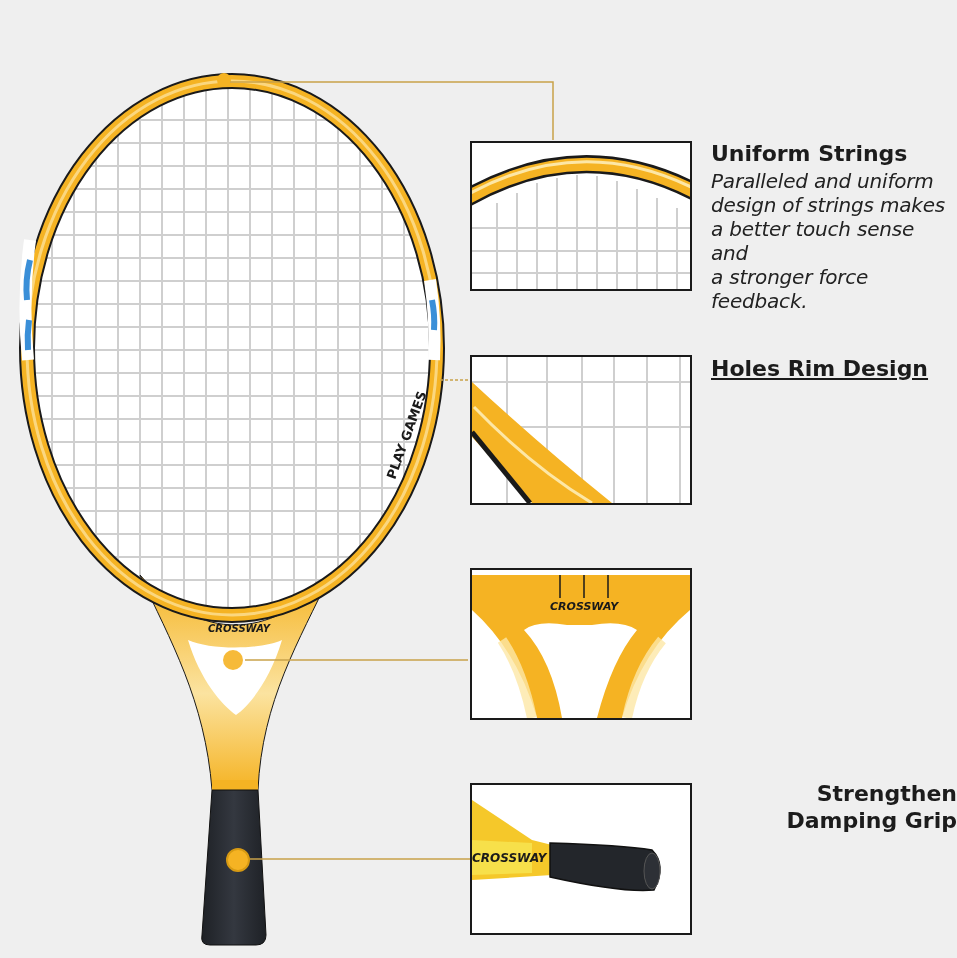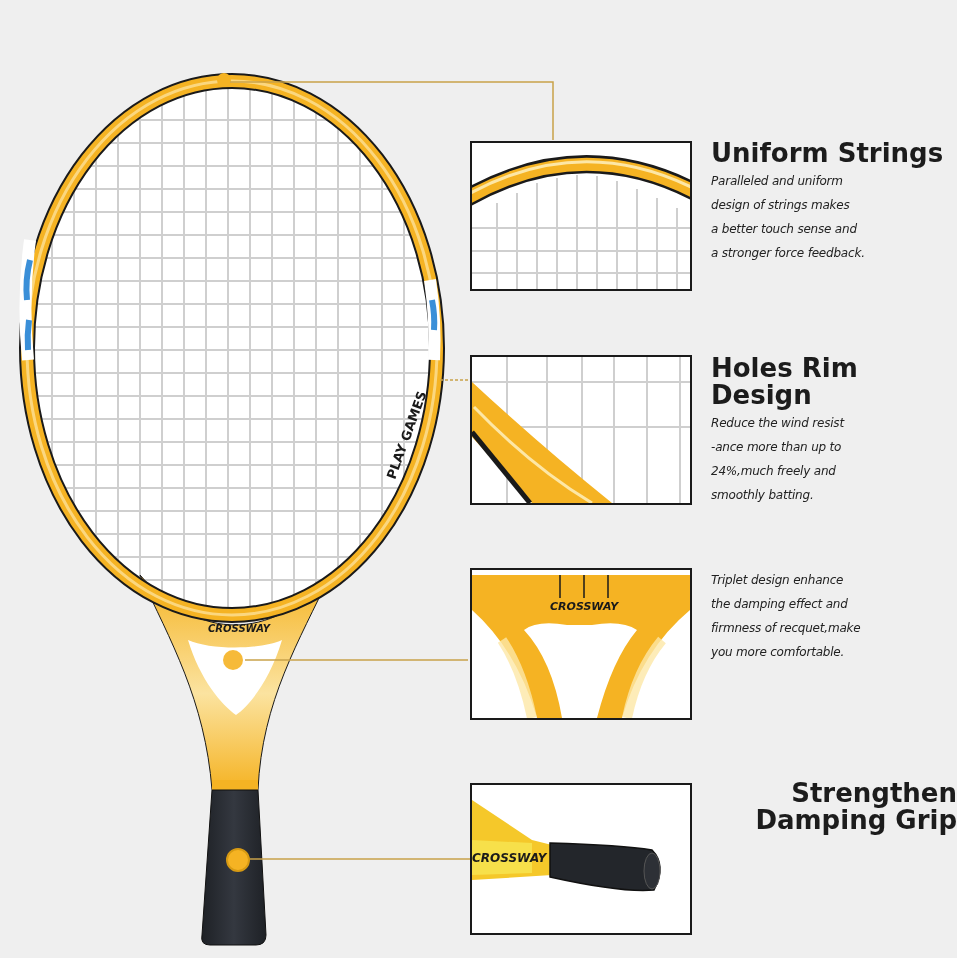--- a/index.html
+++ b/index.html
@@ -15,26 +15,26 @@
     border:2px solid #1a1a1a; background:#ffffff; overflow:hidden;
     box-sizing:border-box;
   }
   .panel svg { display:block; }
   .feature {
     position:absolute; left:711px; width:246px;
     color:#1a1a1a;
   }
   .feature-title {
     font-family:"DejaVu Sans", sans-serif;
-    font-weight:bold; font-size:26px; line-height:27px;
+    font-weight:bold; font-size:22px; line-height:27px;
     color:#1c1c1c; margin:0 0 2px 0;
   }
   .feature-desc {
     font-family:"DejaVu Sans", sans-serif;
-    font-style:italic; font-size:12px; line-height:24px;
+    font-style:italic; font-size:20px; line-height:24px;
     color:#222; white-space:pre-line; margin:0;
     letter-spacing:-0.2px;
   }
 </style>
 </head>
 <body>
 
 <svg class="racket-svg" width="957" height="958" viewBox="0 0 957 958" xmlns="http://www.w3.org/2000/svg">
   <defs>
     <clipPath id="headClip">
@@ -171,47 +171,39 @@
       <line x1="175" y1="0" x2="175" y2="146"></line>
         <line x1="208" y1="0" x2="208" y2="146"></line>
       <line x1="0" y1="25" x2="218" y2="25"></line>
         <line x1="0" y1="70" x2="218" y2="70"></line>
     </g>
     <path d="M0 25 L0 80 L60 146 L140 146 Q70 90 0 25 Z" fill="#f5b323"></path>
     <path d="M2 50 Q60 110 120 146" stroke="#fde7a6" stroke-width="3" fill="none"></path>
     <path d="M0 75 L58 146" stroke="#1a1a1a" stroke-width="5" fill="none"></path>
   </svg>
 </div>
-<div class="feature" style="top:355px;">
+<div class="feature" style="top:355px;text-decoration:underline;">
   <div class="feature-title">Holes Rim Design</div>
-  <div class="feature-desc">Reduce the wind resist
--ance more than up to
-24%,much freely and
-smoothly batting.</div>
 </div>
 
 <div class="panel" style="top:568px; height:152px;">
   <svg width="218" height="148" viewBox="0 0 218 148">
     <rect width="218" height="148" fill="#fff"></rect>
     <path d="M0 5 L218 5 L218 40 Q170 80 150 148 L125 148 Q140 90 165 60 Q150 50 120 55 L95 55 Q65 50 52 60 Q80 90 90 148 L65 148 Q45 80 0 40 Z" fill="#f5b323"></path>
     <path d="M60 148 Q50 100 30 70" stroke="#fde7a6" stroke-width="10" fill="none" opacity="0.8"></path>
     <path d="M155 148 Q165 100 190 70" stroke="#fde7a6" stroke-width="10" fill="none" opacity="0.8"></path>
     <g stroke="#1a1a1a" stroke-width="1.5">
       <line x1="88" y1="5" x2="88" y2="28"></line>
         <line x1="112" y1="5" x2="112" y2="28"></line>
         <line x1="136" y1="5" x2="136" y2="28"></line>
     </g>
     <text x="78" y="40" font-family="DejaVu Sans, sans-serif" font-weight="bold" font-style="italic" font-size="11" fill="#1a1a1a">CROSSWAY</text>
   </svg>
 </div>
 <div class="feature" style="top:568px;">
-  <div class="feature-desc">Triplet design enhance
-the damping effect and
-firmness of recquet,make
-you more comfortable.</div>
 </div>
 
 <div class="panel" style="top:783px; height:152px;">
   <svg width="218" height="148" viewBox="0 0 218 148">
     <rect width="218" height="148" fill="#fff"></rect>
     <path d="M0 15 L60 55 L80 60 L80 90 L0 95 Z" fill="#f5c82a"></path>
     <path d="M0 55 L60 58 L60 88 L0 90 Z" fill="#f7e04a"></path>
     <text x="0" y="77" font-family="DejaVu Sans, sans-serif" font-weight="bold" font-style="italic" font-size="12" fill="#1a1a1a">CROSSWAY</text>
     <path d="M78 58 Q150 60 180 65 Q195 80 182 105 Q150 108 78 92 Z" fill="#23262b" stroke="#111" stroke-width="1.5"></path>
     <ellipse cx="180" cy="86" rx="8" ry="18" fill="#2d3036" stroke="#555" stroke-width="1"></ellipse>

